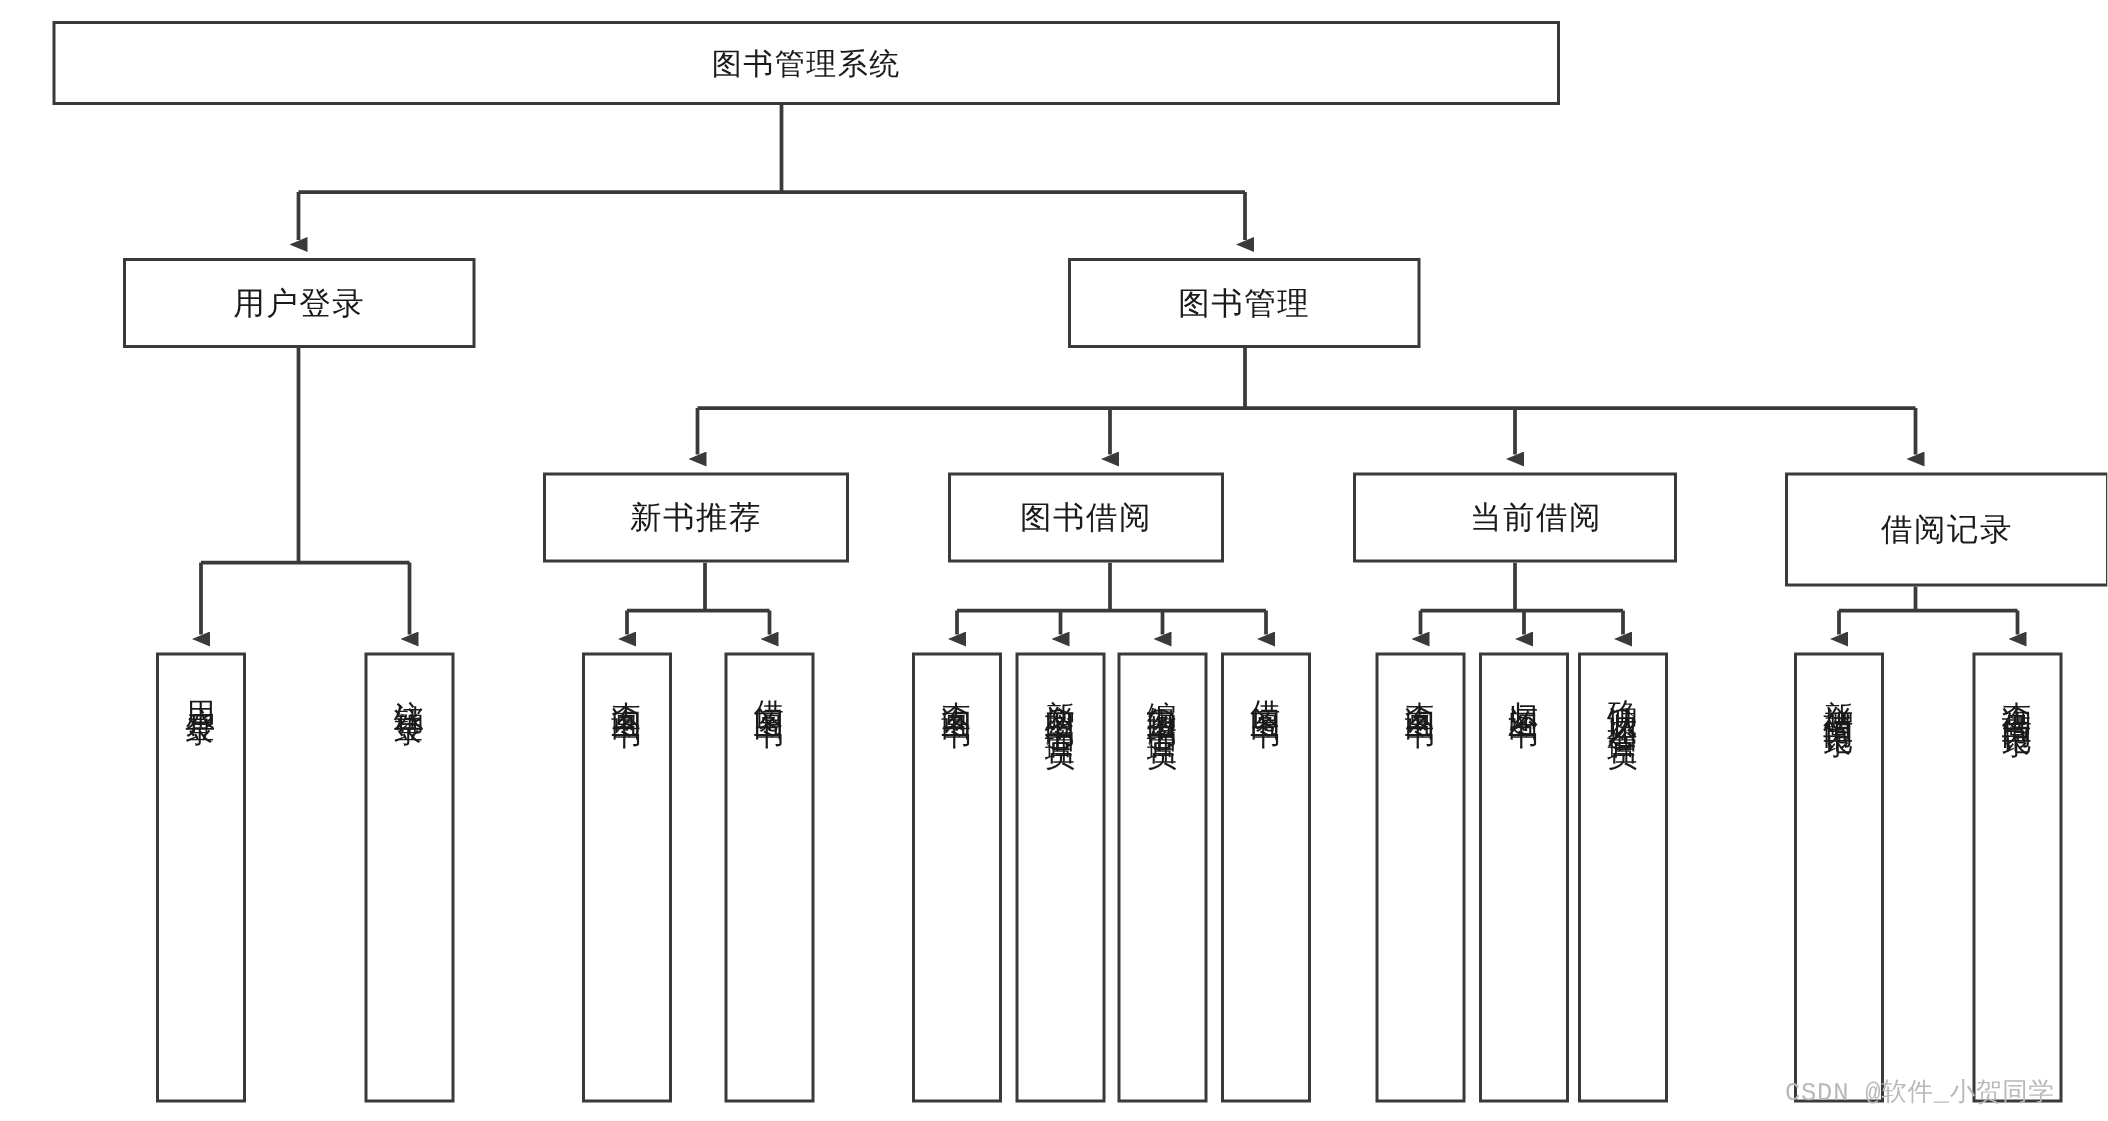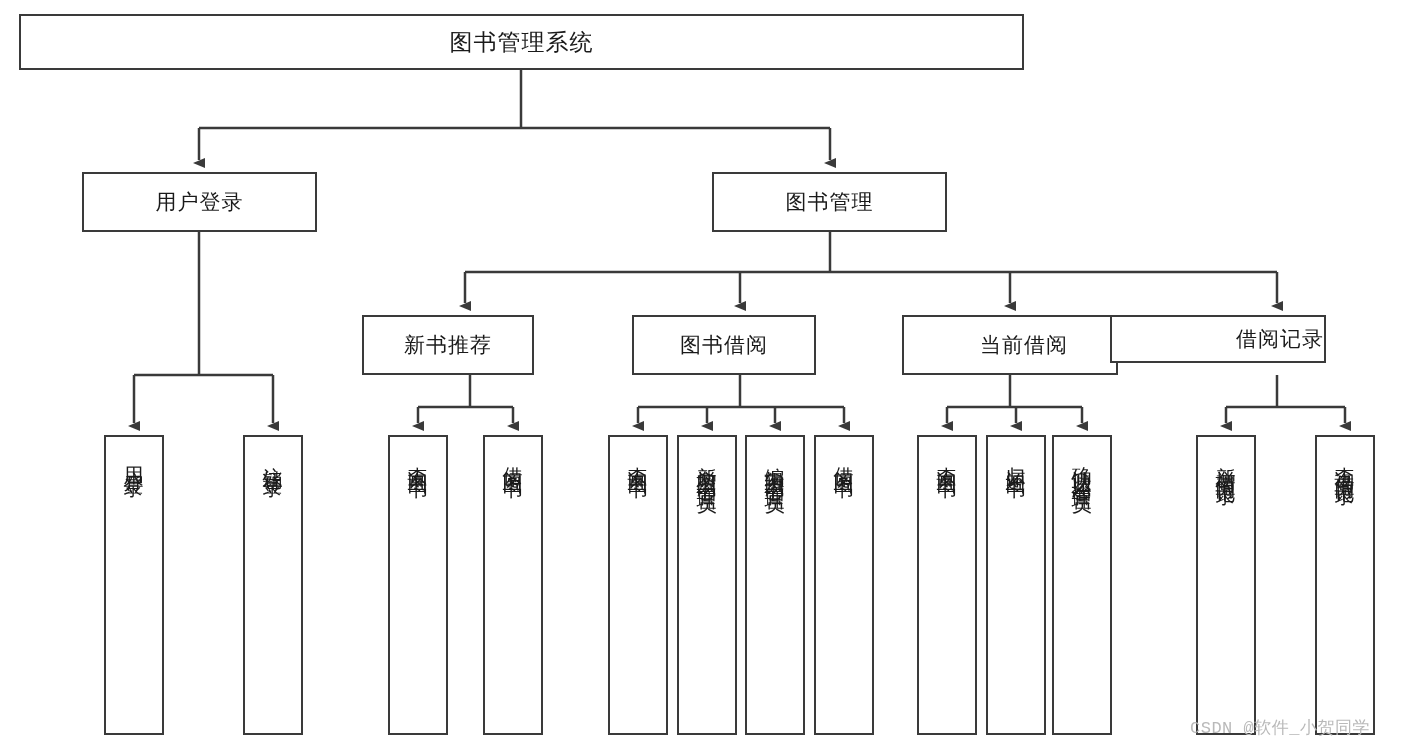--- a/index.html
+++ b/index.html
@@ -35,22 +35,23 @@
     align-items: center;
     justify-content: center;
     text-align: center;
     color: #1a1a1a;
   }
   .node.horiz {
     font-size: 21px;
     letter-spacing: 1px;
   }
   .node.title {
-    font-size: 23px;
+    font-size: 20px;
     letter-spacing: 1px;
+    margin-left: 16px;
   }
   .node.leaf {
     font-size: 20px;
     align-items: flex-start;
     padding-top: 14px;
   }
   .node.leaf .vtext {
     writing-mode: vertical-rl;
     text-orientation: upright;
     letter-spacing: 4px;
@@ -125,30 +126,30 @@
     <span>图书管理系统</span>
   </div>
 
   <div class="node horiz" style="left:82px; top:172px; width:235px; height:60px;">
     <span>用户登录</span>
   </div>
   <div class="node horiz" style="left:712px; top:172px; width:235px; height:60px;">
     <span>图书管理</span>
   </div>
 
-  <div class="node horiz" style="left:362px; top:315px; width:172px; height:60px;">
+  <div class="node horiz" style="left:362px; top:315px; width:204px; height:60px;">
     <span>新书推荐</span>
   </div>
   <div class="node horiz" style="left:632px; top:315px; width:184px; height:60px;">
     <span>图书借阅</span>
   </div>
   <div class="node horiz" style="left:902px; top:315px; width:216px; height:60px;padding-left:28px;">
     <span>当前借阅</span>
   </div>
-  <div class="node horiz" style="left:1110px; top:315px; width:216px; height:48px;justify-content:flex-end;">
+  <div class="node horiz" style="left:1190px; top:315px; width:216px; height:76px;">
     <span>借阅记录</span>
   </div>
 
   <div class="node leaf" style="left:104px; top:435px; width:60px; height:300px;">
     <span class="vtext">用户登录</span>
   </div>
   <div class="node leaf" style="left:243px; top:435px; width:60px; height:300px;">
     <span class="vtext">注销登录</span>
   </div>
 

